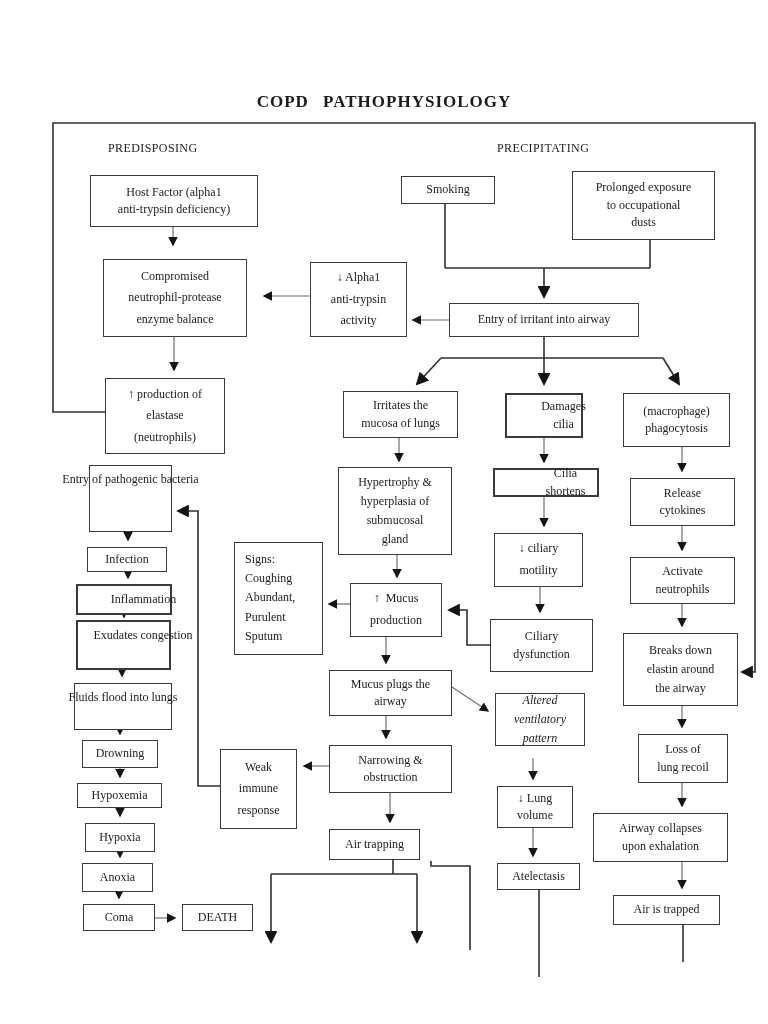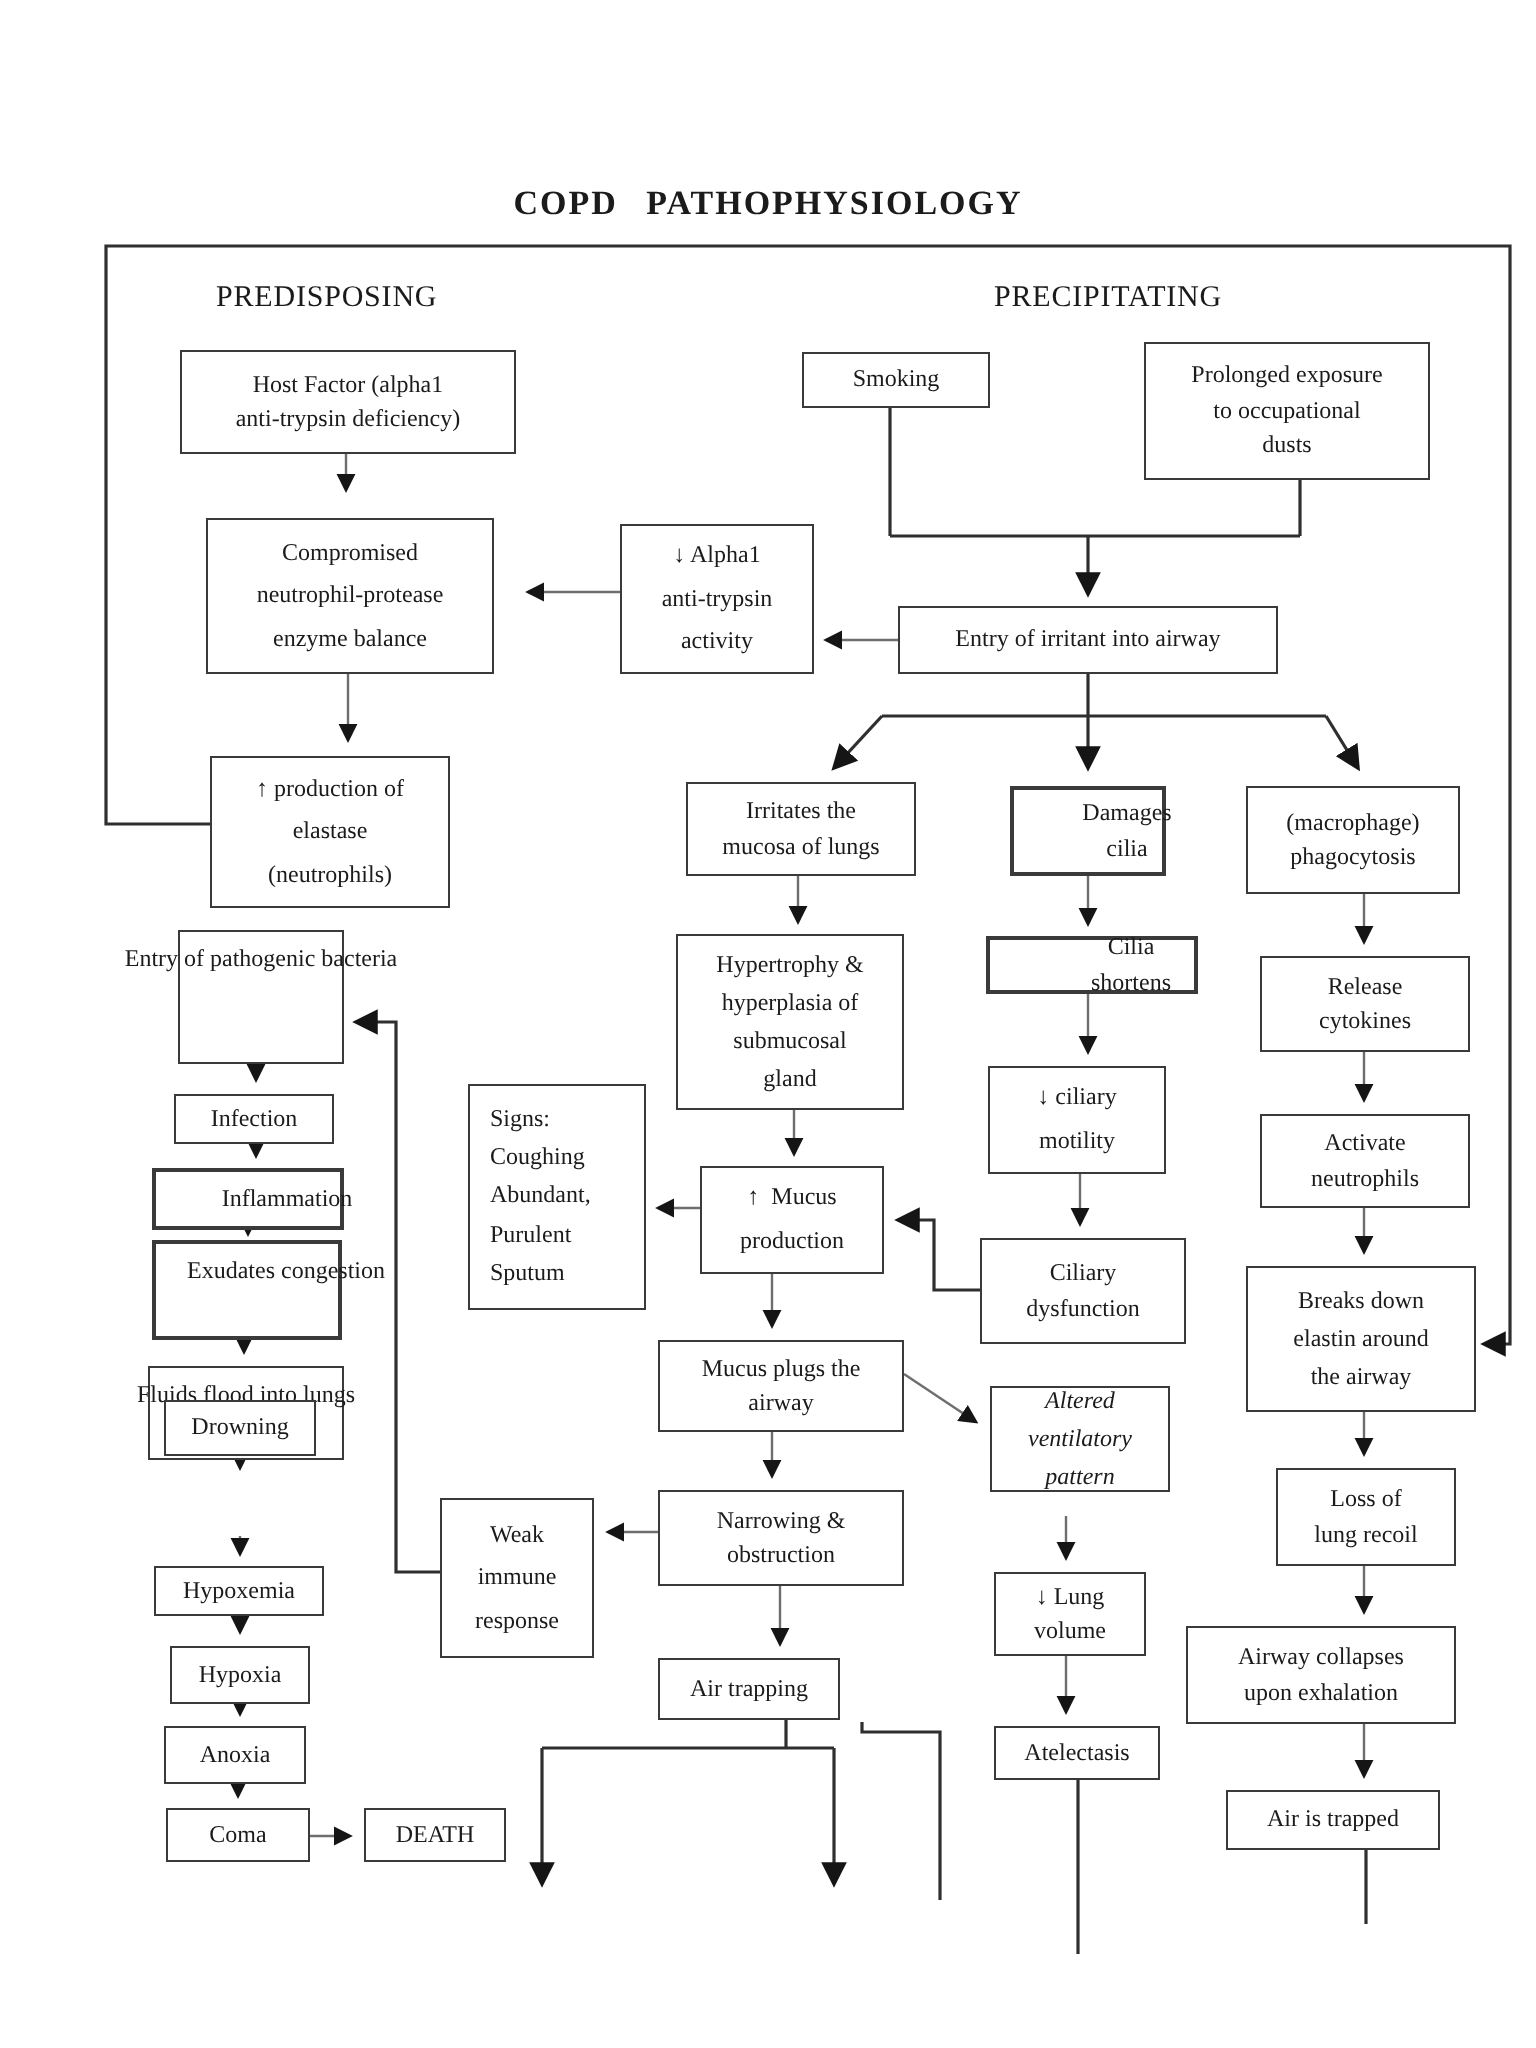--- a/index.html
+++ b/index.html
@@ -13,21 +13,21 @@
   }
   #wires{position:absolute;left:0;top:0;width:768px;height:1024px;pointer-events:none;}
   .ln{stroke:#2f2f2f;stroke-width:1.6;fill:none;}
   .lnl{stroke:#6e6e6e;stroke-width:1.2;fill:none;}
   .title{
     position:absolute;left:0;top:92px;width:768px;
     text-align:center;font-size:17px;font-weight:bold;
     letter-spacing:1px;word-spacing:9px;
   }
   .sec-head{
-    position:absolute;font-size:15px;white-space:nowrap;letter-spacing:0.4px;
+    position:absolute;font-size:12px;white-space:nowrap;letter-spacing:0.4px;
   }
   .node{
     position:absolute;
     border:1.6px solid #3a3a3a;
     background:#ffffff;
     display:flex;align-items:center;justify-content:center;
     text-align:center;
     font-size:12px;line-height:1.45;
     box-sizing:border-box;
   }
@@ -254,21 +254,21 @@
       <span>Weak
 immune
 response</span>
     </div>
 
   <div class="node" style="left:329px;top:745px;width:123px;height:48px;">
       <span>Narrowing &amp;
 obstruction</span>
     </div>
 
-  <div class="node" style="left:82px;top:700px;width:76px;height:28px;">
+  <div class="node" style="left:82px;top:740px;width:76px;height:28px;">
       <span>Drowning</span>
     </div>
 
   <div class="node" style="left:638px;top:734px;width:90px;height:49px;">
       <span>Loss of
 lung recoil</span>
     </div>
 
   <div class="node" style="left:77px;top:783px;width:85px;height:25px;">
       <span>Hypoxemia</span>

